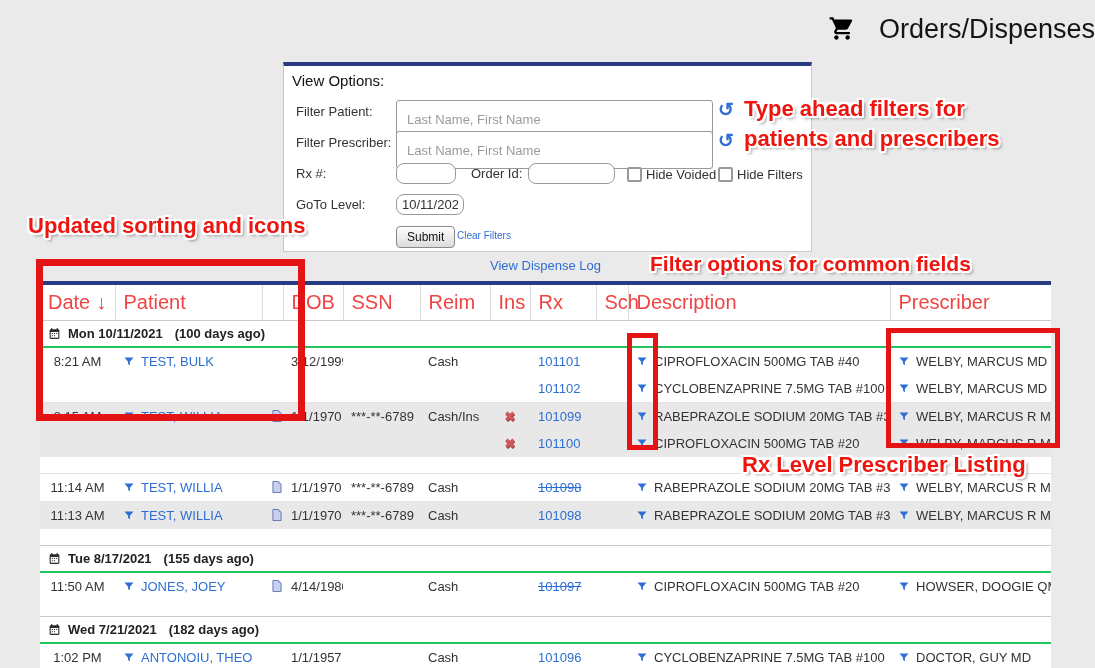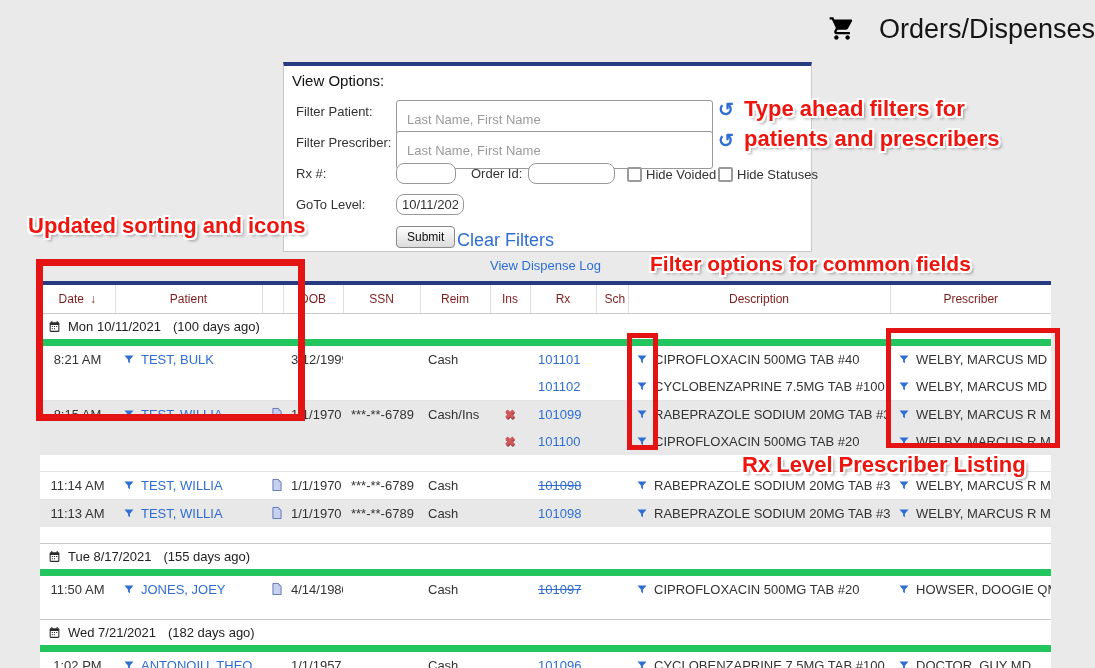--- a/index.html
+++ b/index.html
@@ -23,34 +23,34 @@
   .vo-label{position:absolute;left:12px;width:107px;text-align:left;font-size:13px;color:#333;white-space:nowrap}
   .ti{position:absolute;box-sizing:border-box;border:1px solid #999;border-radius:3px;height:38px;
       font-size:13px;padding:12px 10px;color:#333;font-family:"Liberation Sans",sans-serif;background:#fff}
   .ti::placeholder{color:#9b9b9b}
   .ti-small{border-radius:8px;height:21px;padding:0 5px}
   .undo{position:absolute;color:#2e6ed4;font-size:19px;font-weight:bold;line-height:22px;cursor:pointer}
   .inline-label{position:absolute;font-size:13px;color:#333;white-space:nowrap}
   .cb{position:absolute;width:11px;height:11px;border:2px solid #9a9a9a;border-radius:2px;background:#fff;cursor:pointer}
   #submit-btn{position:absolute;border:1px solid #8a8a8a;background:linear-gradient(#fefefe,#dcdcdc);
       border-radius:4px;font-size:12px;padding:3px 10px;font-family:"Liberation Sans",sans-serif;cursor:pointer;color:#111}
-  #clear-filters{position:absolute;font-size:18px}
+  #clear-filters{position:absolute;font-size:10px}
 
   
   #dispense-log{position:absolute;left:40px;top:258px;width:1011px;text-align:center;font-size:13px}
 
   
   #table-wrap{position:absolute;left:40px;top:281px;width:1011px;height:387px;background:#fff;
       border-top:4px solid #283b82;overflow:hidden}
   table{border-collapse:collapse;table-layout:fixed;width:1011px;font-size:13px;color:#333}
-  thead th{font-size:12px;color:#7f1d1d;font-weight:normal;text-align:center;padding:6px 8px;
+  thead th{font-size:20px;color:#ef4444;font-weight:normal;text-align:left;padding:6px 8px;
       border-right:1px solid #ddd;border-bottom:1px solid #c9c9c9;height:16px;white-space:nowrap;background:#fff}
   thead th:last-child{border-right:none}
   th .arrow{font-weight:bold;margin-left:6px}
-  tr.group-row td{border-top:1px solid #c9c9c9;border-bottom:7px solid #22c55e;font-weight:normal;color:#222;
+  tr.group-row td{border-top:1px solid #c9c9c9;border-bottom:2px solid #22c55e;font-weight:bold;color:#222;
       padding:5px 8px;white-space:nowrap;font-size:13px}
   tr.spacer-row td{height:14px;background:#fff}
   tr.data-row td{padding:4px 8px;height:19px;white-space:nowrap;overflow:hidden;vertical-align:middle}
   tr.data-row.order-first td{border-top:1px solid #e4e4e4}
   tr.shade td{background:#e8e8e8}
   td.c-time{text-align:center;padding-right:14px}
   td.c-ins{text-align:center;padding-left:2px;padding-right:2px}
   td.c-note{padding-left:2px;padding-right:2px}
   .funnel{display:inline-block;margin-right:6px;cursor:pointer}
   .funnel svg{width:12px;height:13px;fill:#2e6ed4;vertical-align:-2px}
@@ -88,21 +88,21 @@
   <input class="ti" style="left: 112px; top: 65px; width: 317px;" placeholder="Last Name, First Name">
   <span class="undo" style="left:434px;top:64px">↺</span>
 
   <div class="vo-label" style="top:100px">Rx #:</div>
   <input class="ti ti-small" style="left: 112px; top: 97px; width: 60px;">
   <div class="inline-label" style="left:187px;top:100px">Order Id:</div>
   <input class="ti ti-small" style="left: 244px; top: 97px; width: 87px;">
   <span class="cb" style="left:343px;top:101px"></span>
   <div class="inline-label" style="left:362px;top:101px">Hide Voided</div>
   <span class="cb" style="left:434px;top:101px"></span>
-  <div class="inline-label" style="left:453px;top:101px">Hide Statuses</div>
+  <div class="inline-label" style="left:453px;top:101px">Hide Filters</div>
 
   <div class="vo-label" style="top:131px">GoTo Level:</div>
   <input class="ti ti-small" style="left: 112px; top: 128px; width: 68px;" value="10/11/2021">
 
   <button id="submit-btn" style="left:112px;top:160px">Submit</button>
   <a id="clear-filters" style="left:173px;top:164px">Clear Filters</a>
 </div>
 
 <div id="dispense-log">
   <a>View Dispense Log</a>

